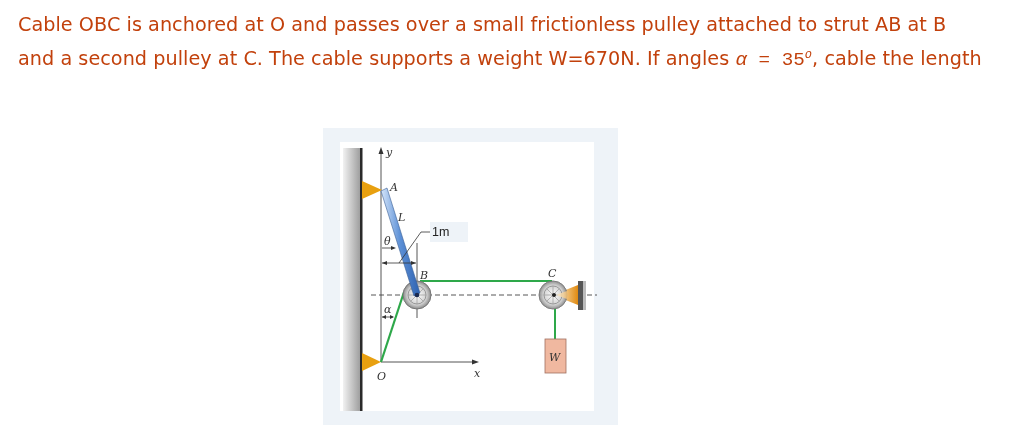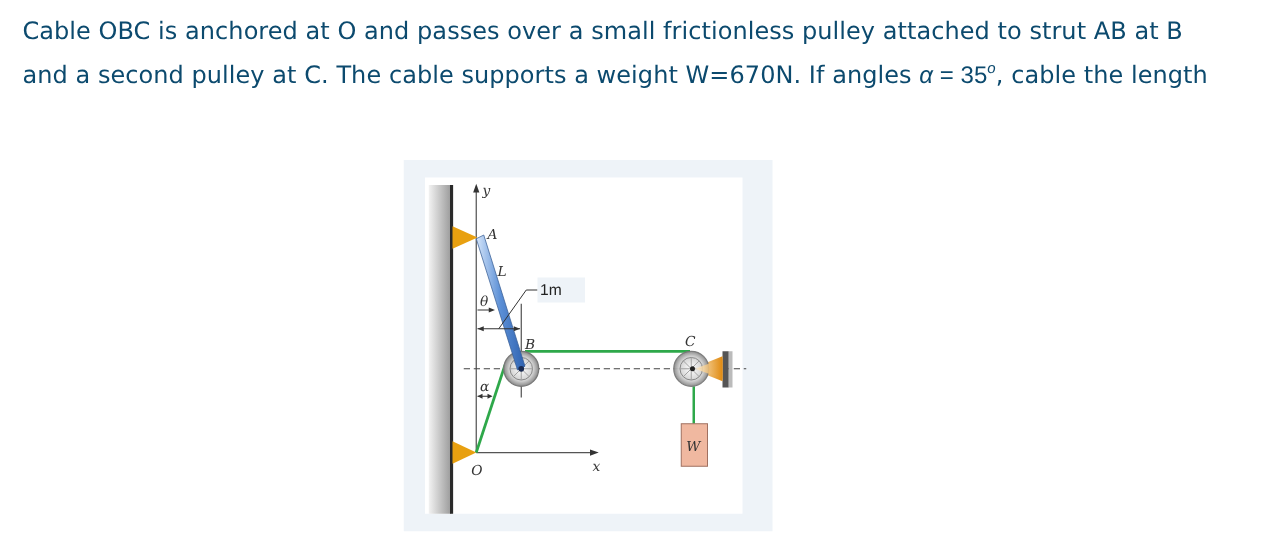--- a/index.html
+++ b/index.html
@@ -2,24 +2,24 @@
 <html><head>
 <meta charset="utf-8">
 <style>
   html, body { margin:0; padding:0; }
   body {
     width:1024px; height:435px; background:#ffffff; position:relative; overflow:hidden;
     font-family: "DejaVu Sans", sans-serif;
   }
   .problem {
     position:absolute; left:18px; top:10px; width:1000px;
-    font-size:19.2px; line-height:30px; color:#0c4a6e; letter-spacing:0.05px;
+    font-size:19.2px; line-height:30px; color:#c2410c; letter-spacing:0.05px;
   }
   .problem .line { display:block; white-space:nowrap; }
-  .math { font-family:Liberation Sans, sans-serif; font-style:normal; }
+  .math { font-family:Liberation Mono, monospace; font-style:normal; }
   .math i { font-style:italic; }
   .figure-panel {
     position:absolute; left:323px; top:128px; width:295px; height:297px;
     background:#eef3f8;
   }
   .figure-inner {
     position:absolute; left:340px; top:142px; width:254px; height:269px; background:#ffffff;
   }
   svg.diagram { position:absolute; left:0; top:0; }
   .lbl { font-family:"DejaVu Serif", serif; font-style:italic; fill:#333; }

